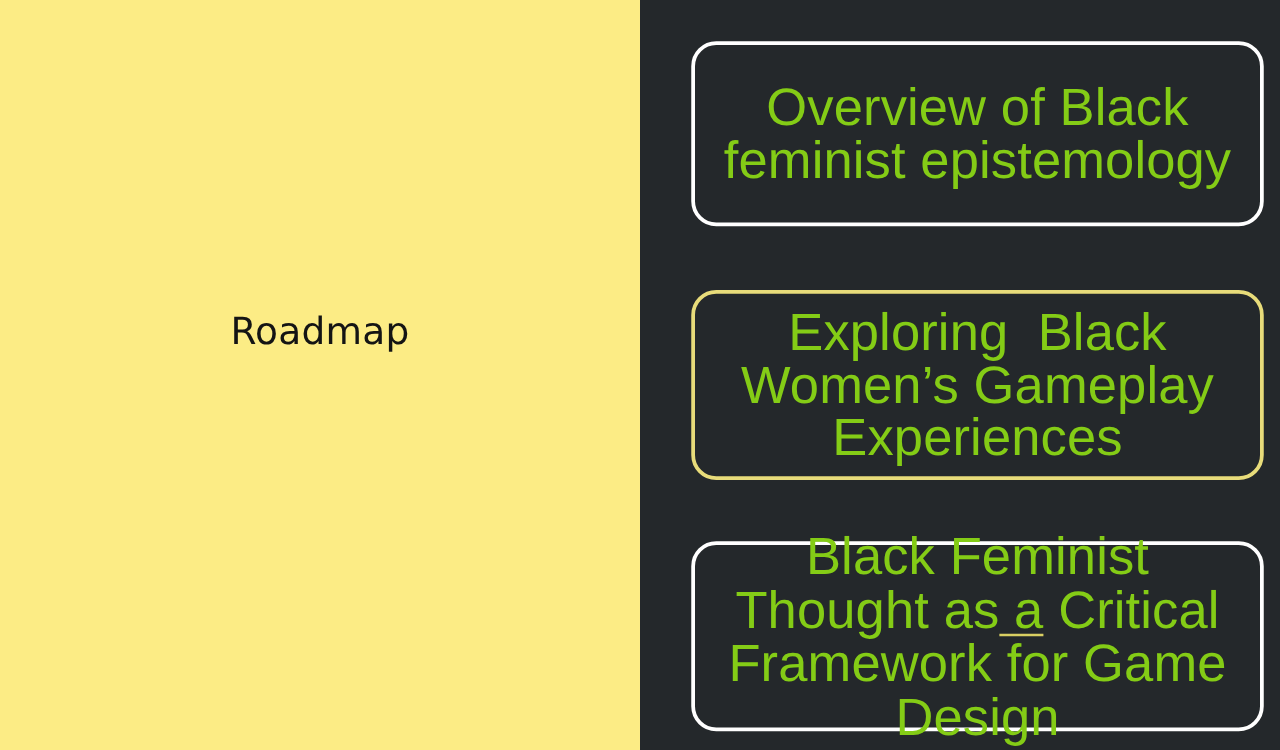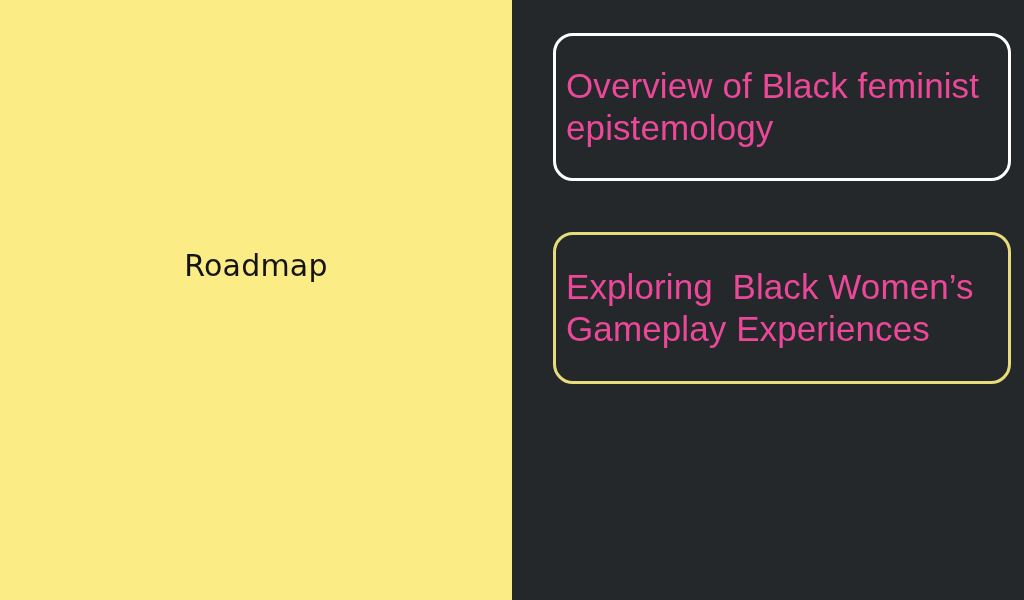--- a/index.html
+++ b/index.html
@@ -69,25 +69,25 @@
     justify-content: center;
     padding: 4px 10px;
   }
 
   .card-1 { top: 33px;  height: 148px; }
   .card-2 { top: 232px; height: 152px; border-color: #e8dc7a; }
   .card-3 { top: 433px; height: 152px; }
 
   .card-text {
     font-family: "Liberation Sans", sans-serif;
-    font-size: 35px;
+    font-size: 42px;
     font-weight: 400;
-    color: #ec4899;
+    color: #84cc16;
     line-height: 42px;
-    text-align: left;
+    text-align: center;
     white-space: pre-wrap;
     letter-spacing: 0.1px;
     margin: 0;
   }
 
   .card-3 .card-text { line-height: 43px; }
 
   .underline-yellow {
     text-decoration: underline;
     text-decoration-color: #d9cf63;
@@ -108,15 +108,18 @@
   <div class="right-panel">
 
     <div class="card card-1">
       <div class="card-text">Overview of Black feminist epistemology</div>
     </div>
 
     <div class="card card-2">
       <div class="card-text">Exploring  Black Women’s Gameplay Experiences</div>
     </div>
 
+    <div class="card card-3">
+      <div class="card-text"><span>Black Feminist Thought as</span><span class="underline-yellow"> a</span><span> Critical Framework for Game Design</span></div>
+    </div>
 
   </div>
 </div>
 
 </body></html>

